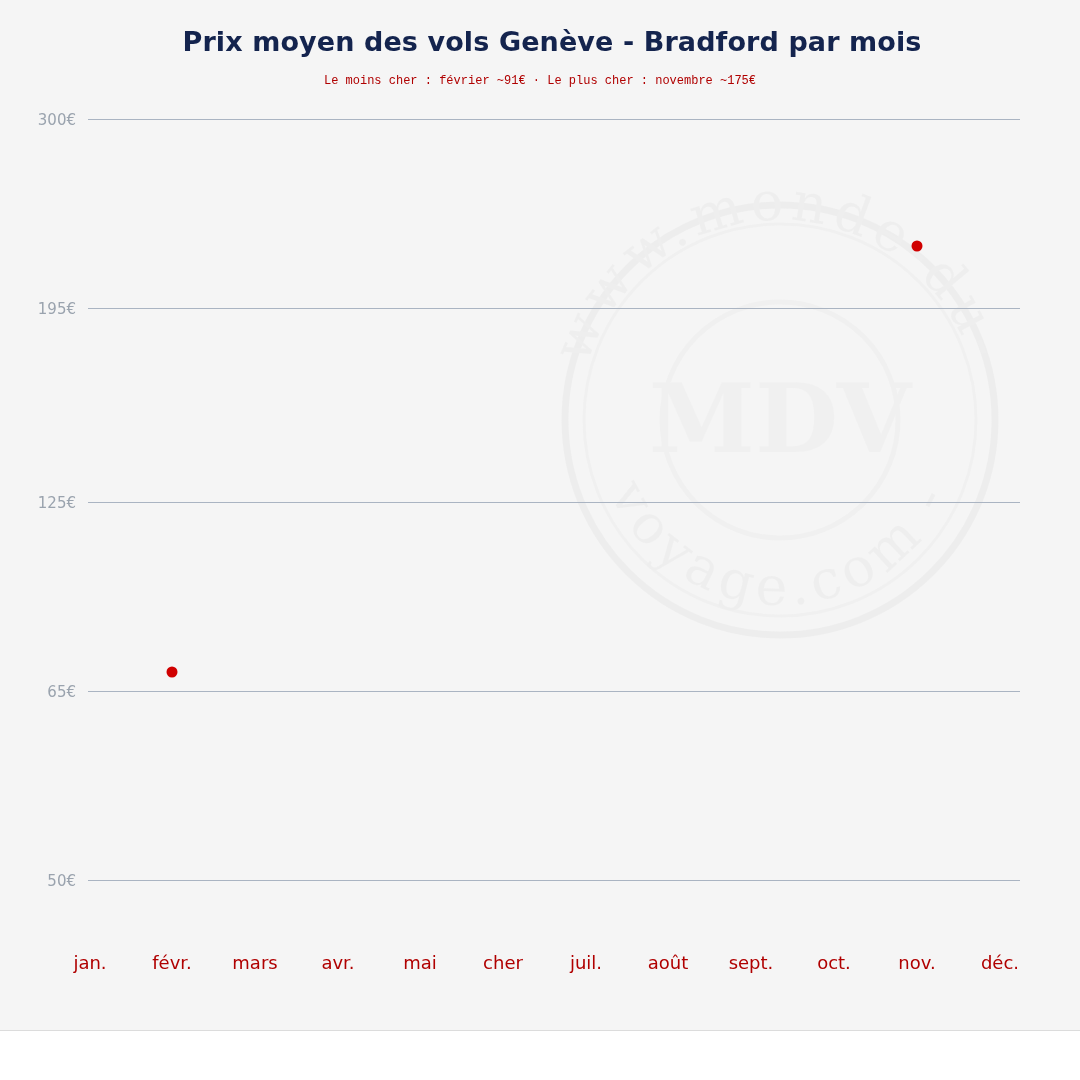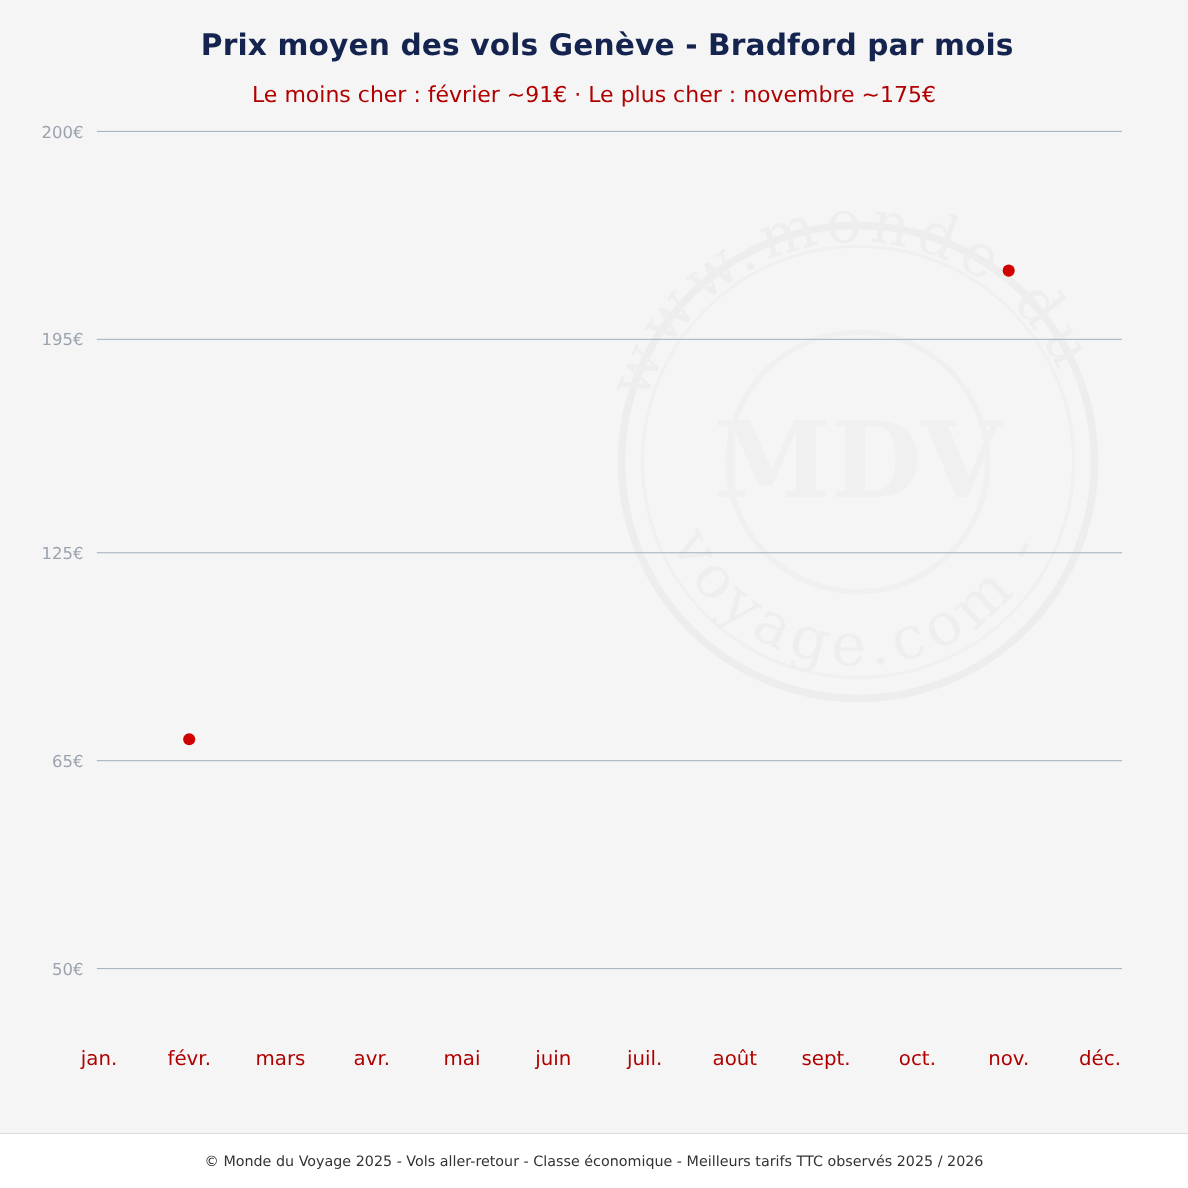--- a/index.html
+++ b/index.html
@@ -32,22 +32,23 @@
     color: #14244e;
     letter-spacing: 0.1px;
     padding-left: 12px;
   }
   .subtitle {
     position: absolute;
     top: 74px;
     left: 0;
     width: 1080px;
     text-align: center;
-    font-size: 20px;
+    font-size: 12px;
     color: #b00000;
+    font-family: Liberation Mono, monospace;
   }
   
   .plot {
     position: absolute;
     left: 88px;
     top: 119px;
     width: 932px;
     height: 762px;
   }
   .gridline {
@@ -155,45 +156,44 @@
   </svg>
 
   <div class="plot">
 
     <div class="gridline" style="top:0px;"></div>
     <div class="gridline" style="top:189px;"></div>
     <div class="gridline" style="top:383px;"></div>
     <div class="gridline" style="top:572px;"></div>
     <div class="gridline" style="top:761px;"></div>
 
-    <div class="ytick-inner" style="left:-82px; top:-8px;">200€</div>
+    <div class="ytick-inner" style="left:-82px; top:-8px;">300€</div>
     <div class="ytick-inner" style="left:-82px; top:181px;">195€</div>
     <div class="ytick-inner" style="left:-82px; top:375px;">125€</div>
     <div class="ytick-inner" style="left:-82px; top:564px;">65€</div>
     <div class="ytick-inner" style="left:-82px; top:753px;">50€</div>
 
     <div class="point" style="left:84px; top:553px;"></div>
     <div class="point-label" style="left:84px; top:546px;"></div>
 
     <div class="point" style="left:829px; top:127px;"></div>
     <div class="point-label" style="left:829px; top:120px;"></div>
   </div>
 
   <div class="xlabels">
     <div class="xlabel" style="left:2px;">jan.</div>
     <div class="xlabel" style="left:84px;">févr.</div>
     <div class="xlabel" style="left:167px;">mars</div>
     <div class="xlabel" style="left:250px;">avr.</div>
     <div class="xlabel" style="left:332px;">mai</div>
-    <div class="xlabel" style="left:415px;">juin</div>
+    <div class="xlabel" style="left:415px;">cher</div>
     <div class="xlabel" style="left:498px;">juil.</div>
     <div class="xlabel" style="left:580px;">août</div>
     <div class="xlabel" style="left:663px;">sept.</div>
     <div class="xlabel" style="left:746px;">oct.</div>
     <div class="xlabel" style="left:829px;">nov.</div>
     <div class="xlabel" style="left:912px;">déc.</div>
   </div>
 
   <div class="footer-sep"></div>
   <div class="footer-band"></div>
-  <div class="footer-text">© Monde du Voyage 2025 - Vols aller-retour - Classe économique - Meilleurs tarifs TTC observés 2025 / 2026</div>
 
 </div>
 
 </body></html>

